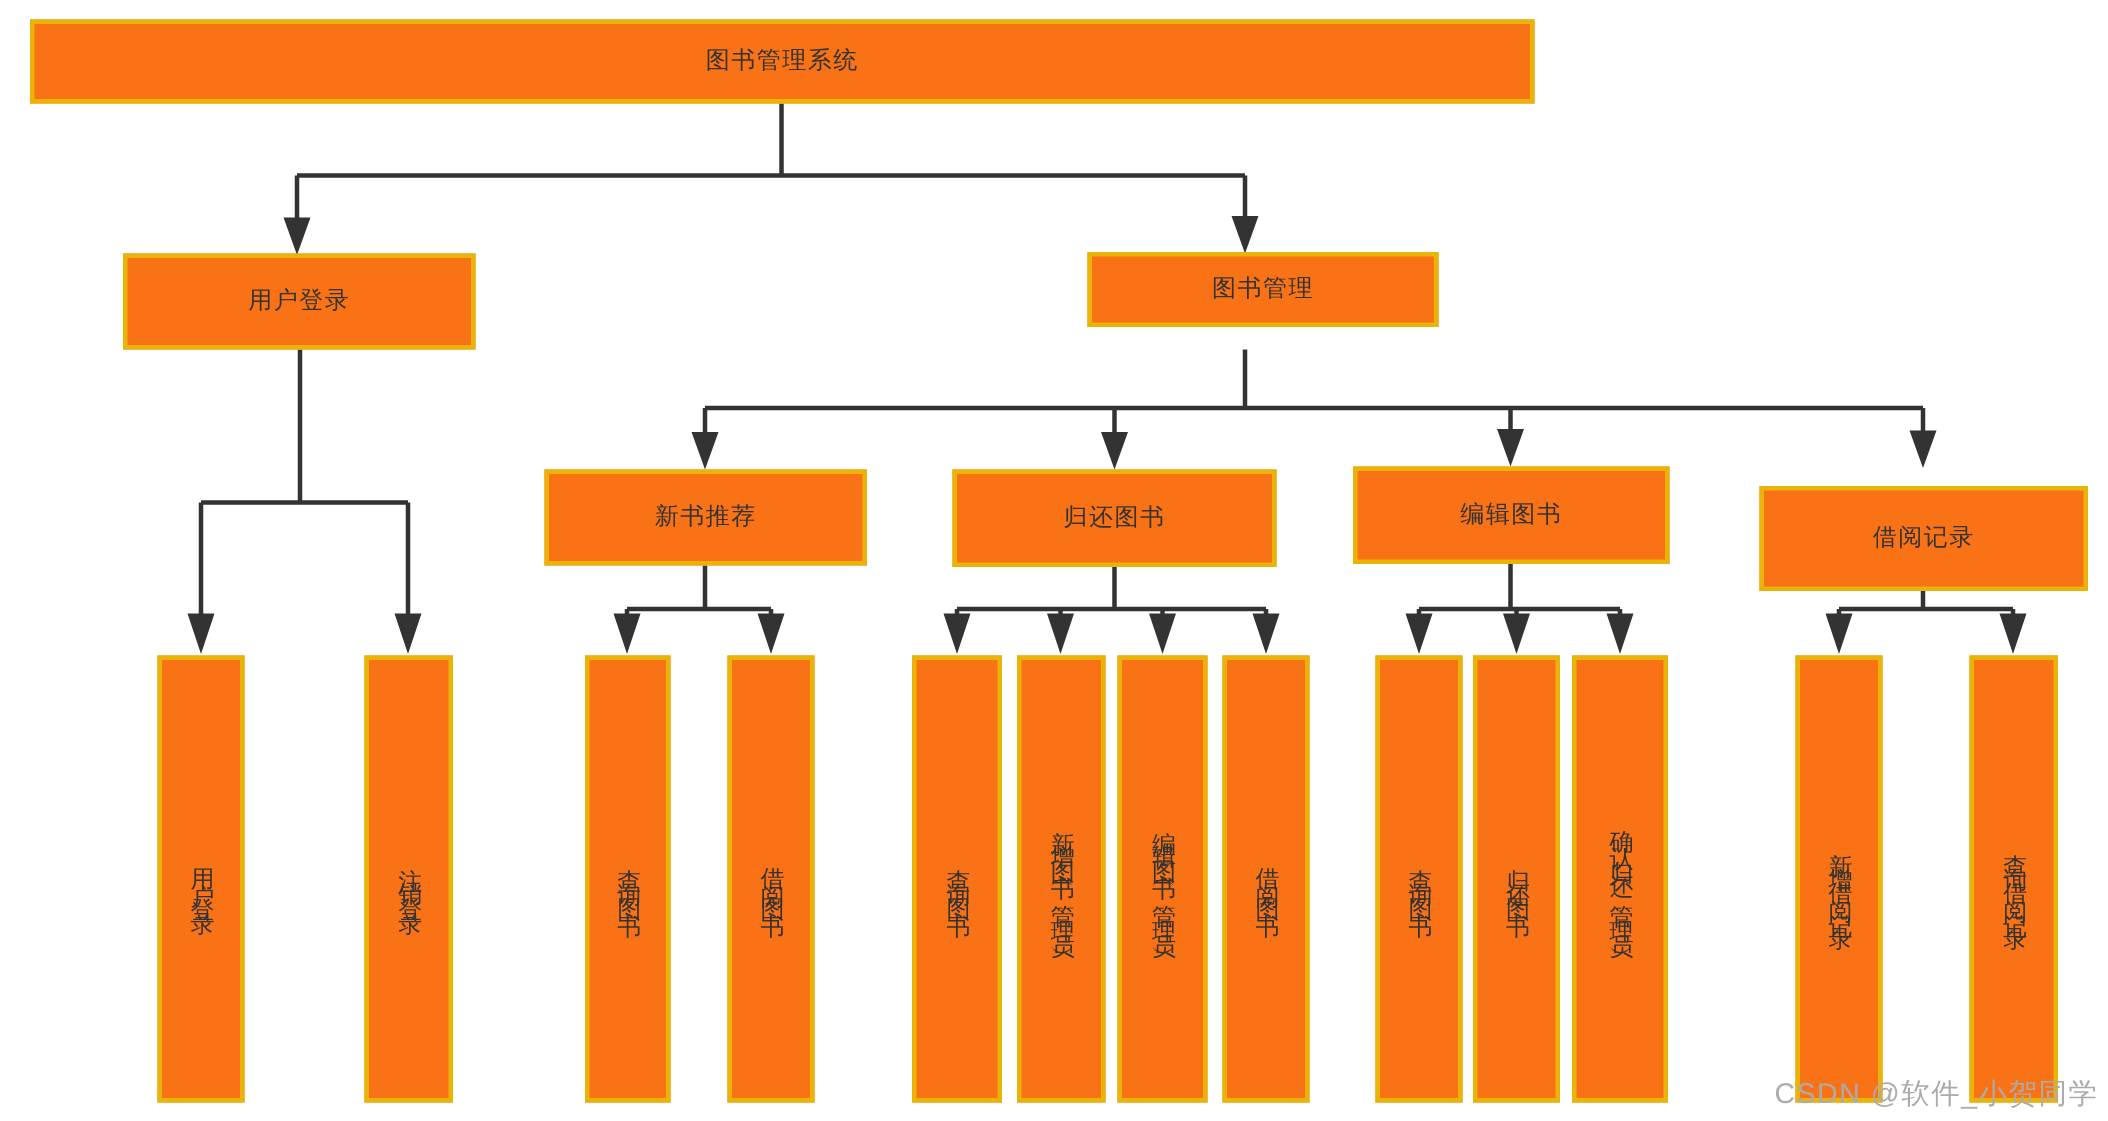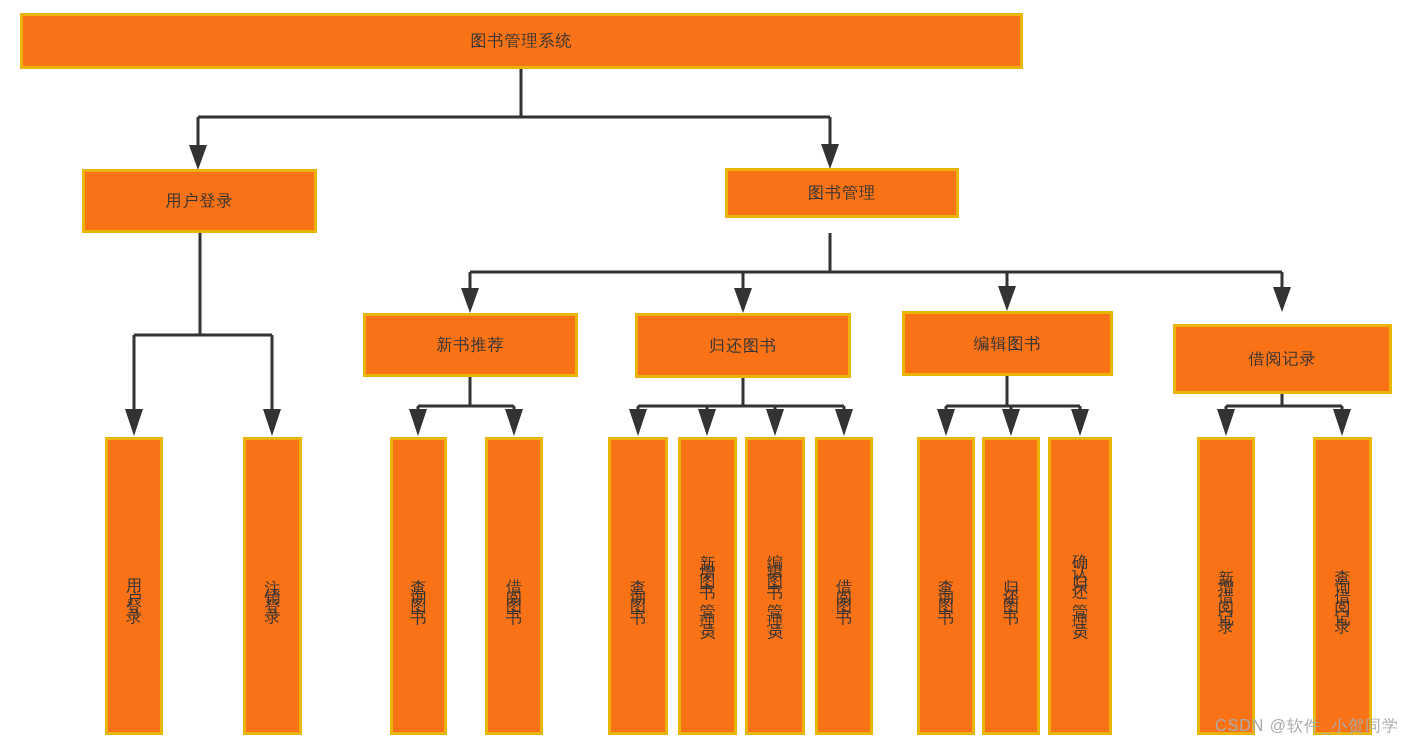--- a/index.html
+++ b/index.html
@@ -38,21 +38,21 @@
   .node.vert {
     writing-mode: vertical-lr;
     letter-spacing: 10px;
     white-space: normal;
     line-height: 1;
   }
   .watermark {
     position: absolute;
     right: 6px;
     top: 716px;
-    font-size: 16px;
+    font-size: 19px;
     color: #ababab;
     letter-spacing: 1px;
   }
 </style>
 </head>
 <body>
 
 <div class="stage">
 
   <svg class="wires" width="1405" height="747" viewBox="0 0 1405 747" xmlns="http://www.w3.org/2000/svg">

